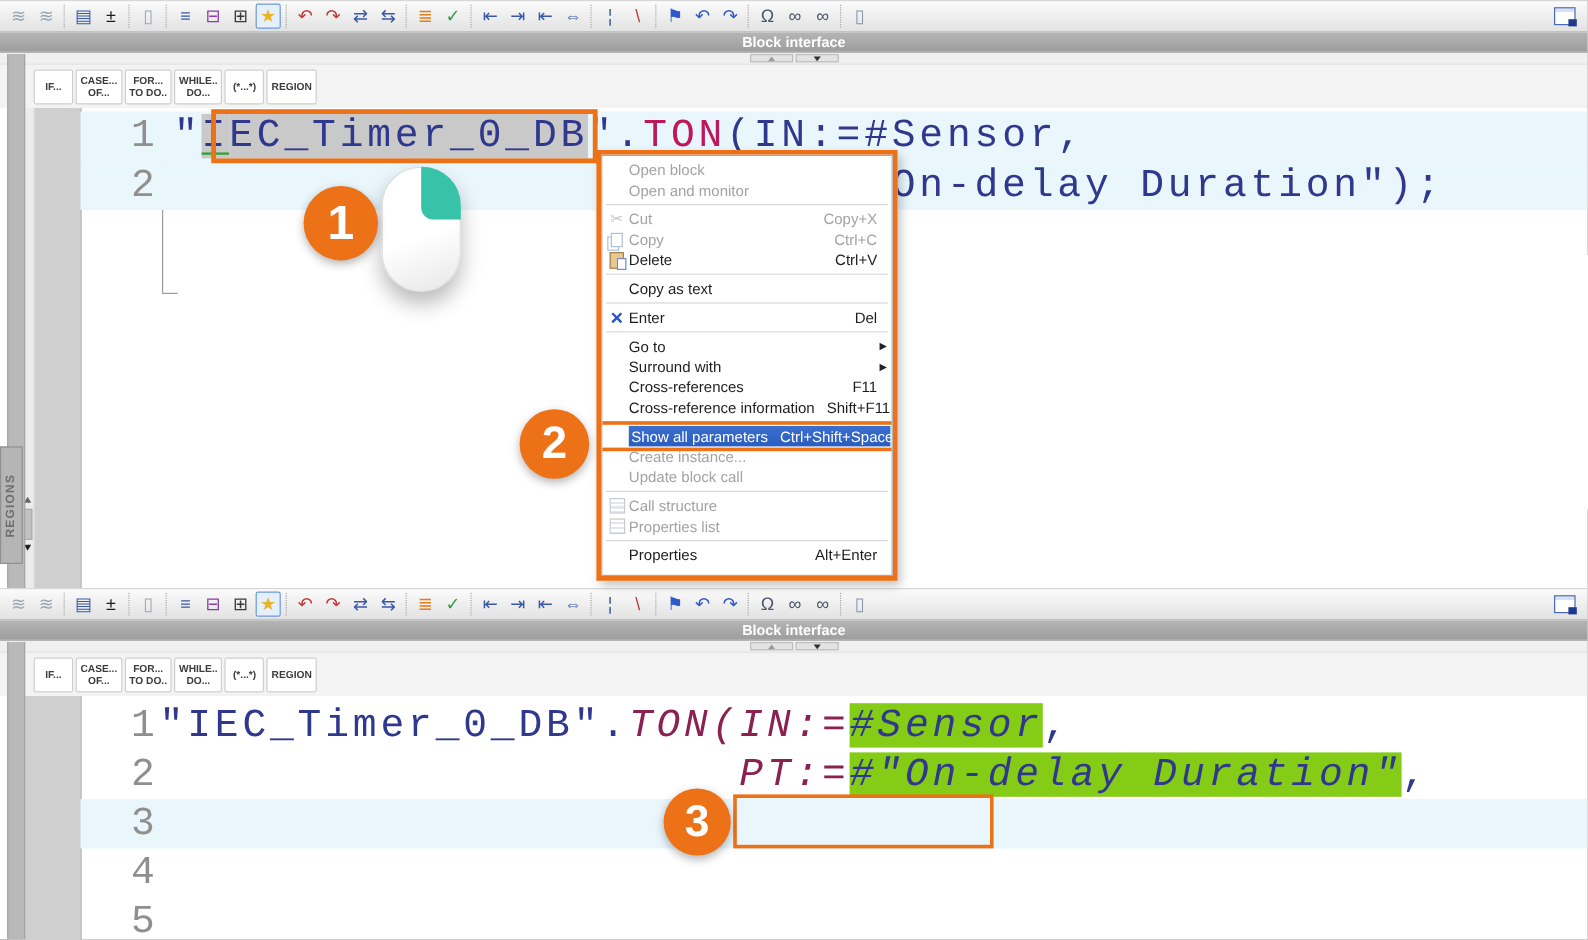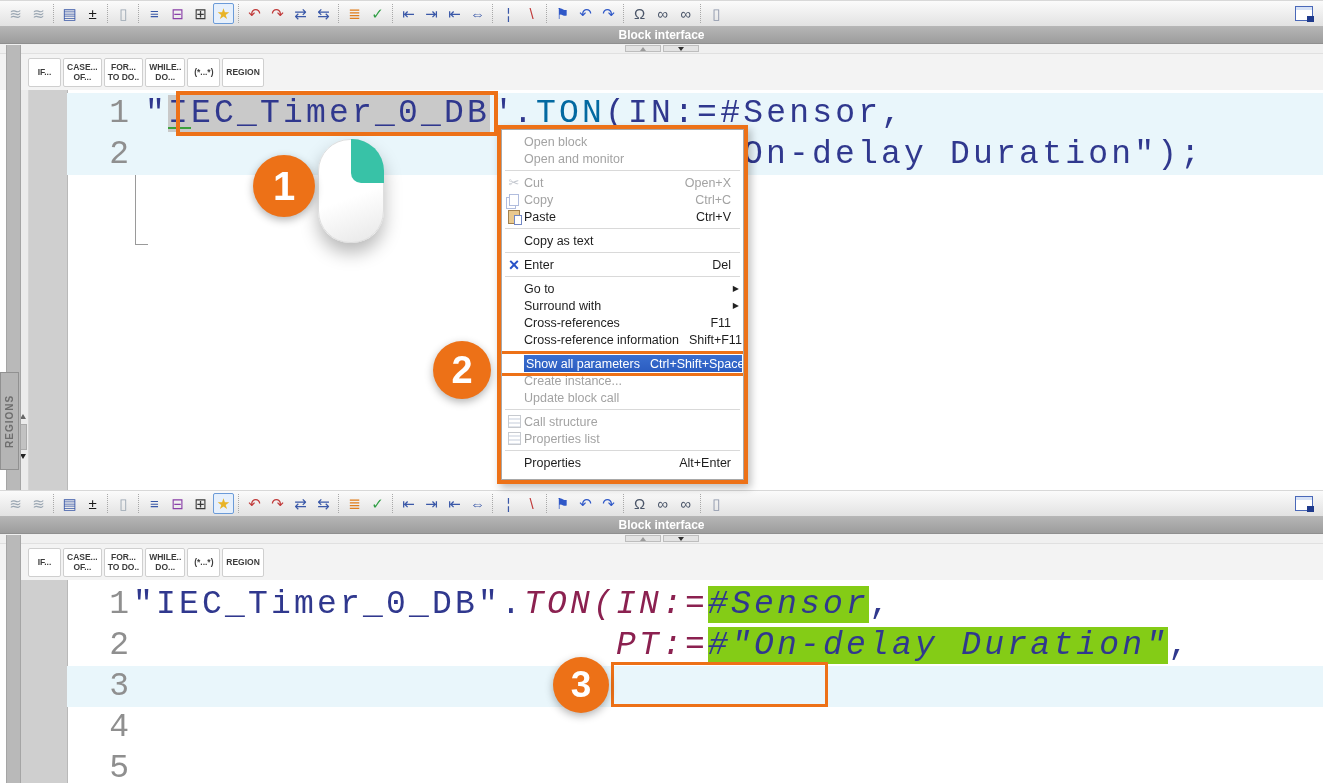--- a/index.html
+++ b/index.html
@@ -32,21 +32,21 @@
        font-size:8.5px;font-weight:bold;line-height:1.2;color:#3c3c3c;display:flex;align-items:center;
        justify-content:center;text-align:center;white-space:pre-line;padding:0 3px;box-sizing:border-box;cursor:default;}
   
   .editor{position:relative;margin-left:19px;background:#fff;overflow:hidden;}
   .gutter{position:absolute;left:0;top:0;bottom:0;width:48px;background:#cfcfcf;border-right:1px solid #b9b9b9;}
   .linebg{position:absolute;left:48px;right:0;height:41px;background:#e9f6fb;}
   .lnum{position:absolute;left:70px;width:40px;text-align:right;color:#8f8f8f;
         font:33px/41px "Liberation Mono",monospace;}
   .code{position:absolute;white-space:pre;font:33px/41px "Liberation Mono",monospace;letter-spacing:3.2px;}
   .seg{white-space:pre;}
-  .nv{color:#30388e}.pu{color:#0369a1}
+  .nv{color:#30388e}.pu{color:#be185d}
   .ma{color:#8b2150;font-style:italic}
   .it{font-style:italic}
   .qp{color:#8d95bd;font-style:italic}
   .ph{color:#b5b5b5;font-style:italic}
   .sel{background:#c9c9c9}
   .tan{background:#84cc16}
   .cream{background:#fcf3d9}
   .selblue{background:#2e5fc6;color:#fff;font-style:italic}
   .ug{text-decoration:underline;text-decoration-color:#3aa03a;text-decoration-thickness:2px;text-underline-offset:5px;}
   
@@ -274,30 +274,30 @@
           <span class="lbl">Open block</span>
         </div>
         <div class="mrow dis">
           <span class="mi"></span>
           <span class="lbl">Open and monitor</span>
         </div>
         <div class="msep"></div>
         <div class="mrow dis">
           <span class="mi mi-cut"></span>
           <span class="lbl">Cut</span>
-          <span class="sc">Open+X</span>
+          <span class="sc">Copy+X</span>
         </div>
         <div class="mrow dis">
           <span class="mi mi-copy"></span>
           <span class="lbl">Copy</span>
           <span class="sc">Ctrl+C</span>
         </div>
         <div class="mrow">
           <span class="mi mi-paste"></span>
-          <span class="lbl">Paste</span>
+          <span class="lbl">Delete</span>
           <span class="sc">Ctrl+V</span>
         </div>
         <div class="msep"></div>
         <div class="mrow">
           <span class="mi"></span>
           <span class="lbl">Copy as text</span>
         </div>
         <div class="msep"></div>
         <div class="mrow">
           <span class="mi mi-delete"></span>

